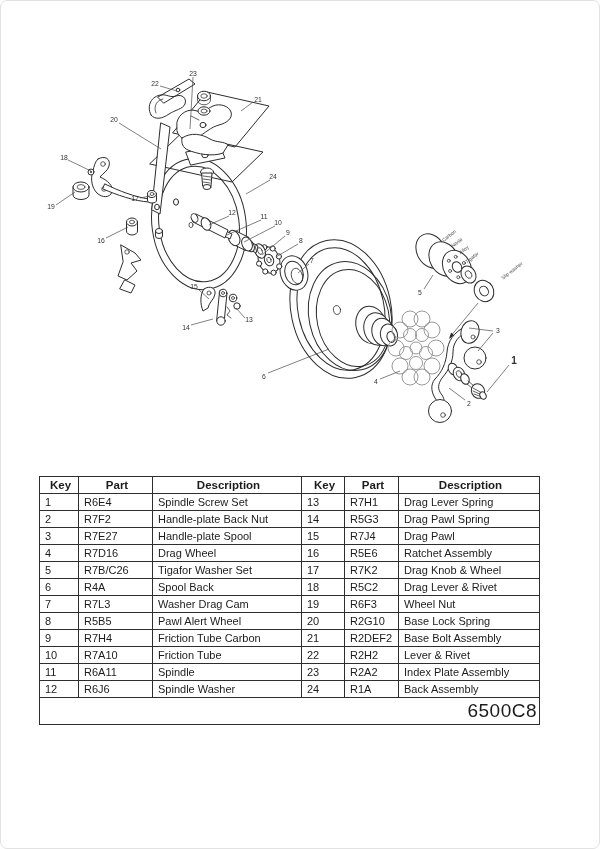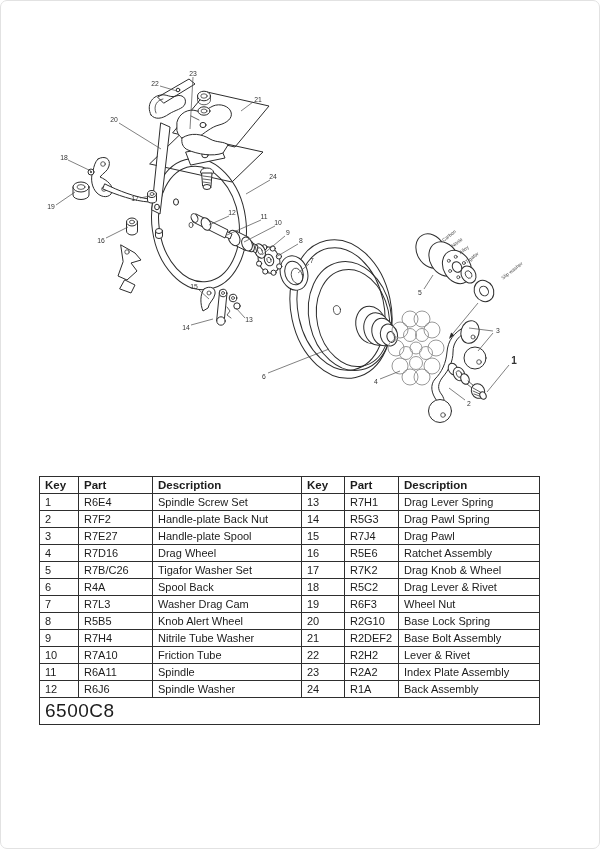--- a/index.html
+++ b/index.html
@@ -20,22 +20,22 @@
   .co.bold{font-weight:bold;font-size:10px;}
   .mat{font-family:"Liberation Sans",sans-serif;font-size:4.9px;fill:#4a4a4a;
        text-anchor:middle;}
   
   .parts-table{position:absolute;left:38px;top:475px;width:500px;
     border-collapse:collapse;table-layout:fixed;
     font-size:11px;color:#1c1c1c;}
   .parts-table th,.parts-table td{border:1px solid #2e2e2e;height:16px;
     line-height:16px;padding:0 2px 0 5px;text-align:left;white-space:nowrap;
     overflow:hidden;font-weight:normal;}
-  .parts-table th{font-weight:bold;font-size:11.5px;}
-  .parts-table .model-cell{text-align:left;font-size:19px;height:26px;
+  .parts-table th{font-weight:bold;font-size:11.5px;text-align:center;}
+  .parts-table .model-cell{text-align:right;font-size:19px;height:26px;
     line-height:26px;letter-spacing:.5px;}
 </style>
 </head>
 <body>
 
 <div class="sheet">
 
   <div class="diagram-wrap">
     <svg viewBox="0 0 600 460" width="600" height="460" xmlns="http://www.w3.org/2000/svg">
 
@@ -374,29 +374,29 @@
           <td>7</td>
           <td>R7L3</td>
           <td>Washer Drag Cam</td>
           <td>19</td>
           <td>R6F3</td>
           <td>Wheel Nut</td>
         </tr>
         <tr>
           <td>8</td>
           <td>R5B5</td>
-          <td>Knob Alert Wheel</td>
+          <td>Pawl Alert Wheel</td>
           <td>20</td>
           <td>R2G10</td>
           <td>Base Lock Spring</td>
         </tr>
         <tr>
           <td>9</td>
           <td>R7H4</td>
-          <td>Nitrile Tube Washer</td>
+          <td>Friction Tube Carbon</td>
           <td>21</td>
           <td>R2DEF2</td>
           <td>Base Bolt Assembly</td>
         </tr>
         <tr>
           <td>10</td>
           <td>R7A10</td>
           <td>Friction Tube</td>
           <td>22</td>
           <td>R2H2</td>

